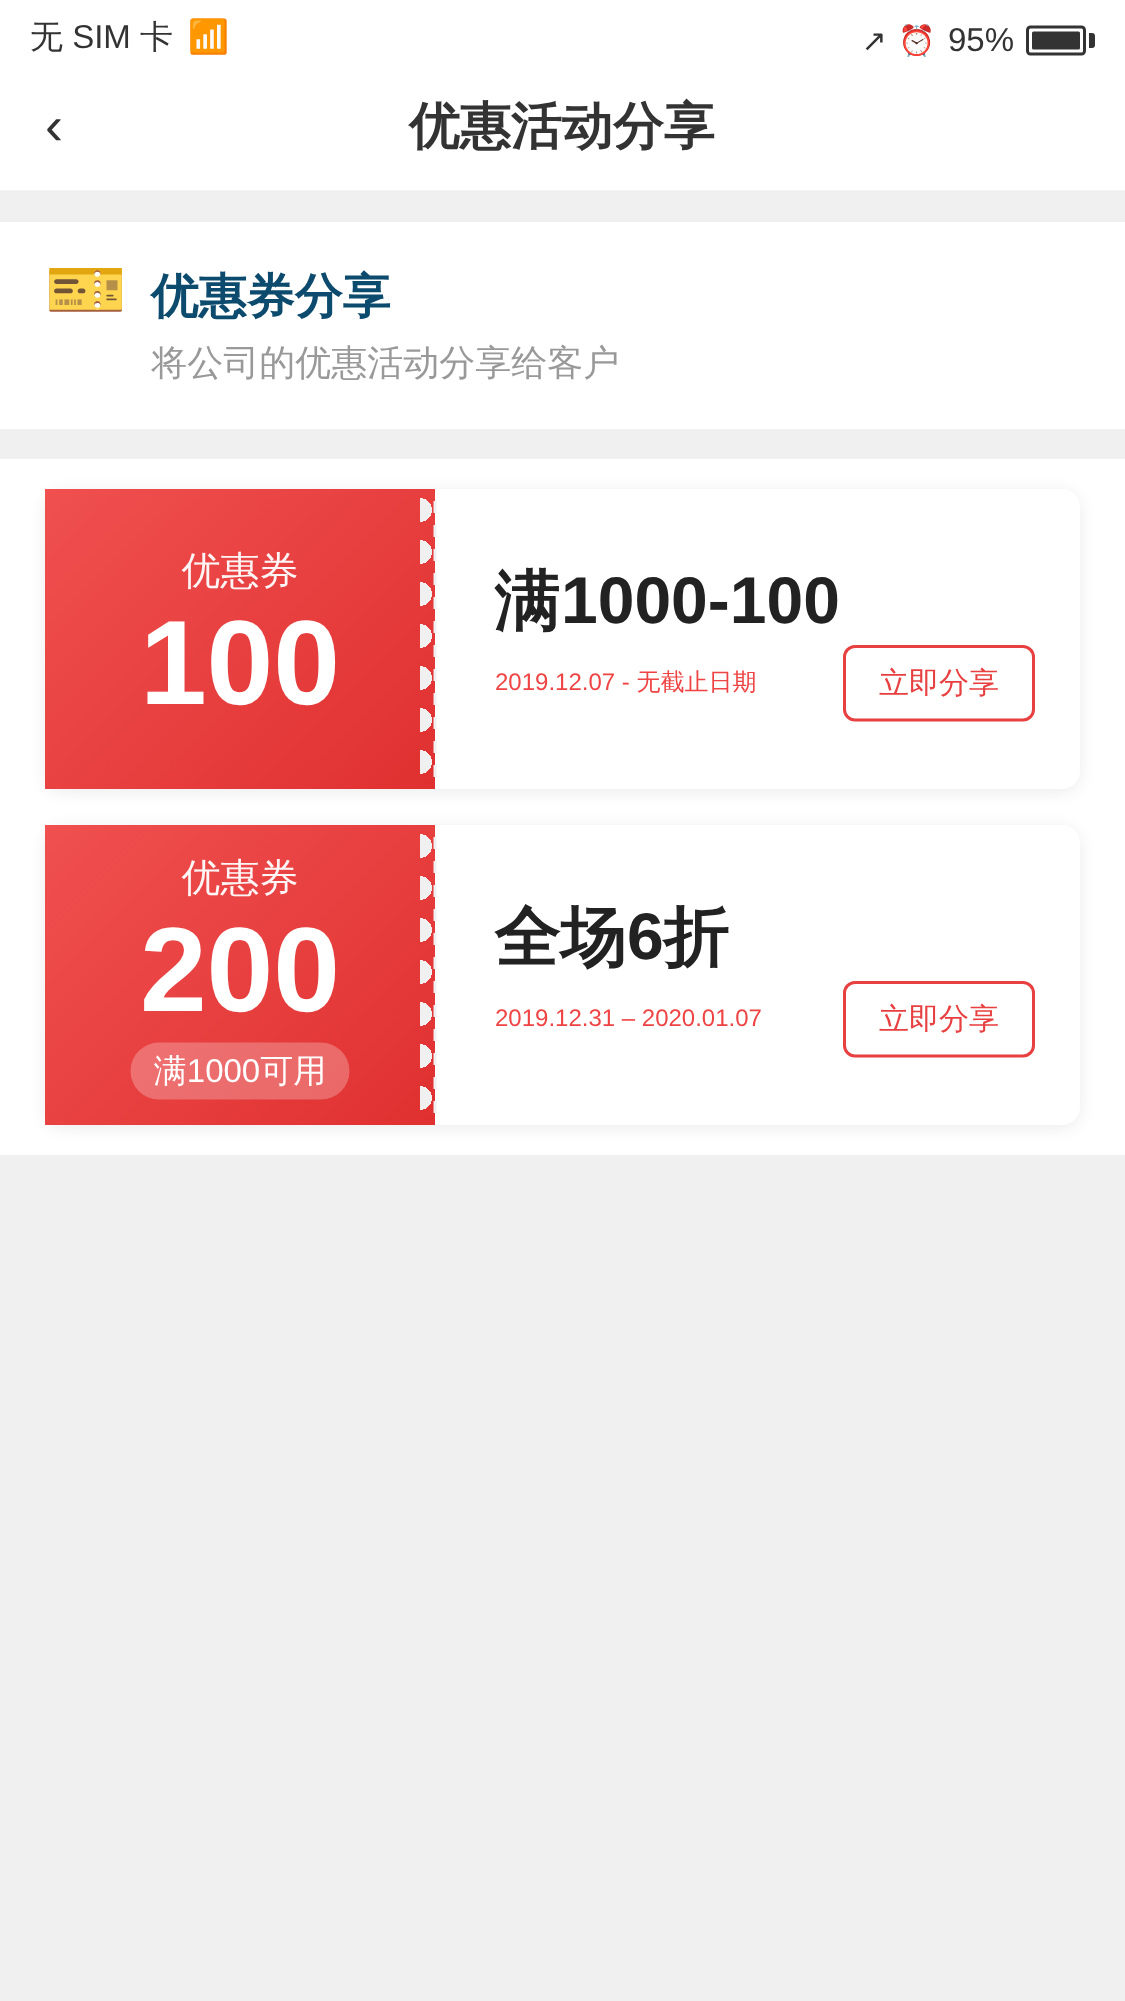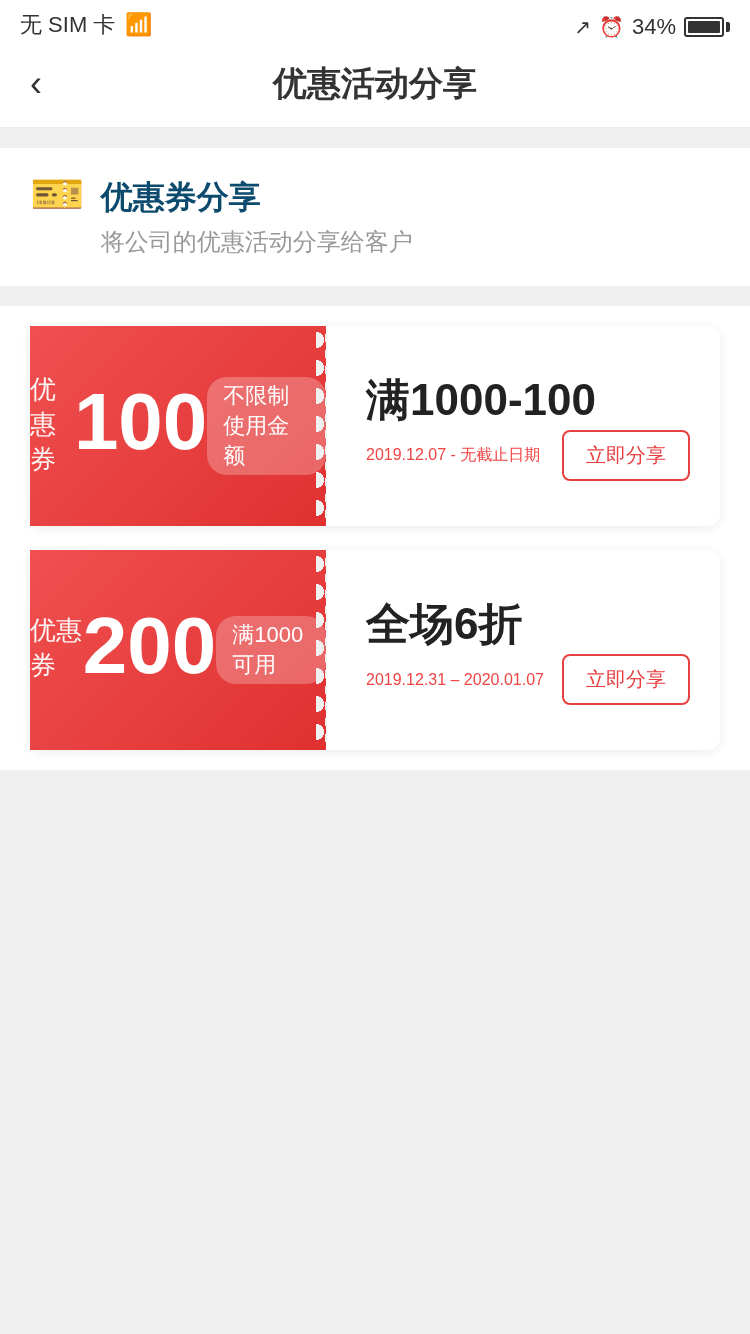--- a/index.html
+++ b/index.html
@@ -107,25 +107,25 @@
       display: flex;
       height: 200px;
       border-radius: 12px;
       overflow: visible;
       box-shadow: 0 2px 12px rgba(0,0,0,0.08);
       background: #fff;
     }
 
     
     .coupon-left {
-      width: 296px;
+      width: 260px;
       background: #e84040;
       background: linear-gradient(135deg, #f05050 0%, #e03030 100%);
       display: flex;
-      flex-direction: row;
+      flex-direction: column;
       align-items: center;
       justify-content: center;
       color: #fff;
       position: relative;
       flex-shrink: 0;
     }
     .coupon-left::after {
       content: '';
       position: absolute;
       right: -1px;
@@ -218,21 +218,21 @@
 <body>
 
 <div class="status-bar">
   <div class="status-left">
     <span style="font-size:22px;">无 SIM 卡</span>
     <span style="font-size:22px;">📶</span>
   </div>
   <div class="status-right">
     <span style="font-size:20px;">↗</span>
     <span style="font-size:20px;">⏰</span>
-    <span style="font-size:22px;">34%</span>
+    <span style="font-size:22px;">95%</span>
     <div class="battery-icon">
       <div class="battery-body">
           <div class="battery-fill"></div>
         </div>
       <div class="battery-tip"></div>
     </div>
   </div>
 </div>
 
 <div class="nav-bar">
@@ -247,21 +247,20 @@
     <div class="section-subtitle">将公司的优惠活动分享给客户</div>
   </div>
 </div>
 
 <div class="coupon-list">
 
   <div class="coupon-card">
     <div class="coupon-left">
       <span class="coupon-label">优惠券</span>
       <span class="coupon-value">100</span>
-      <span class="coupon-condition">不限制使用金额</span>
     </div>
     <div class="coupon-right">
       <div class="coupon-name">满1000-100</div>
       <div class="coupon-meta-row">
         <span class="coupon-date">2019.12.07 - 无截止日期</span>
         <button class="share-btn">立即分享</button>
       </div>
     </div>
   </div>
 

